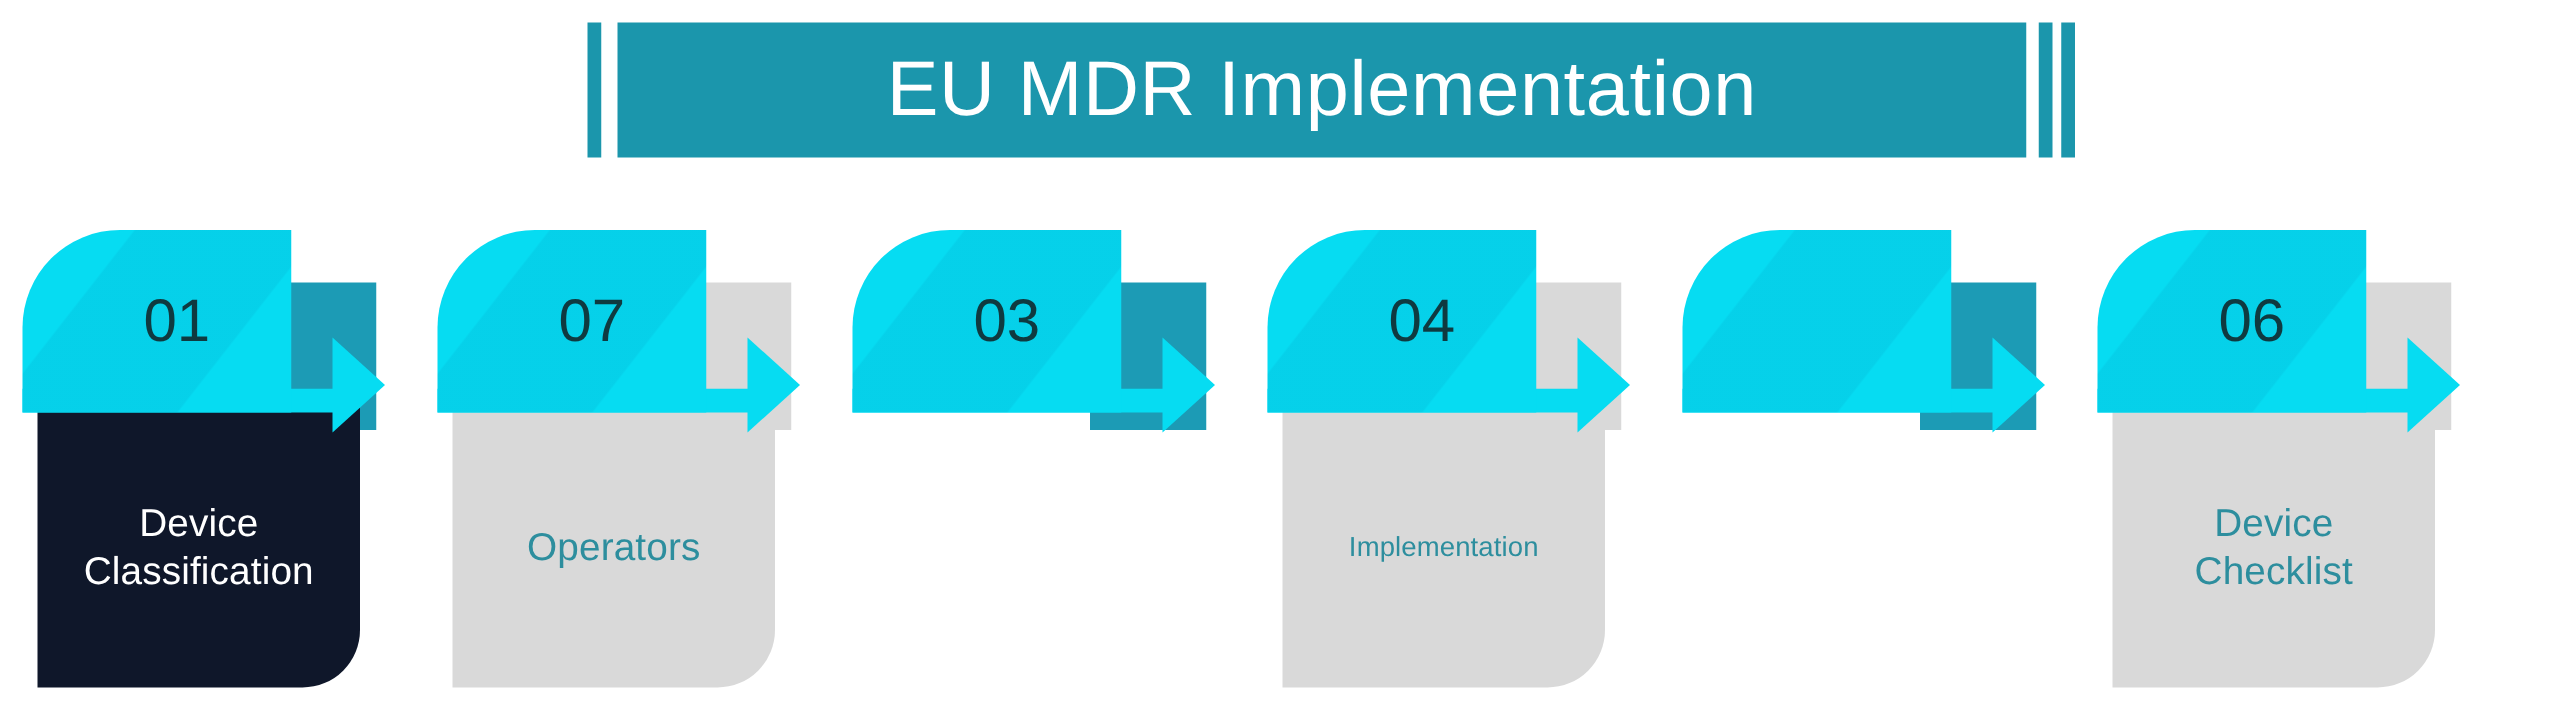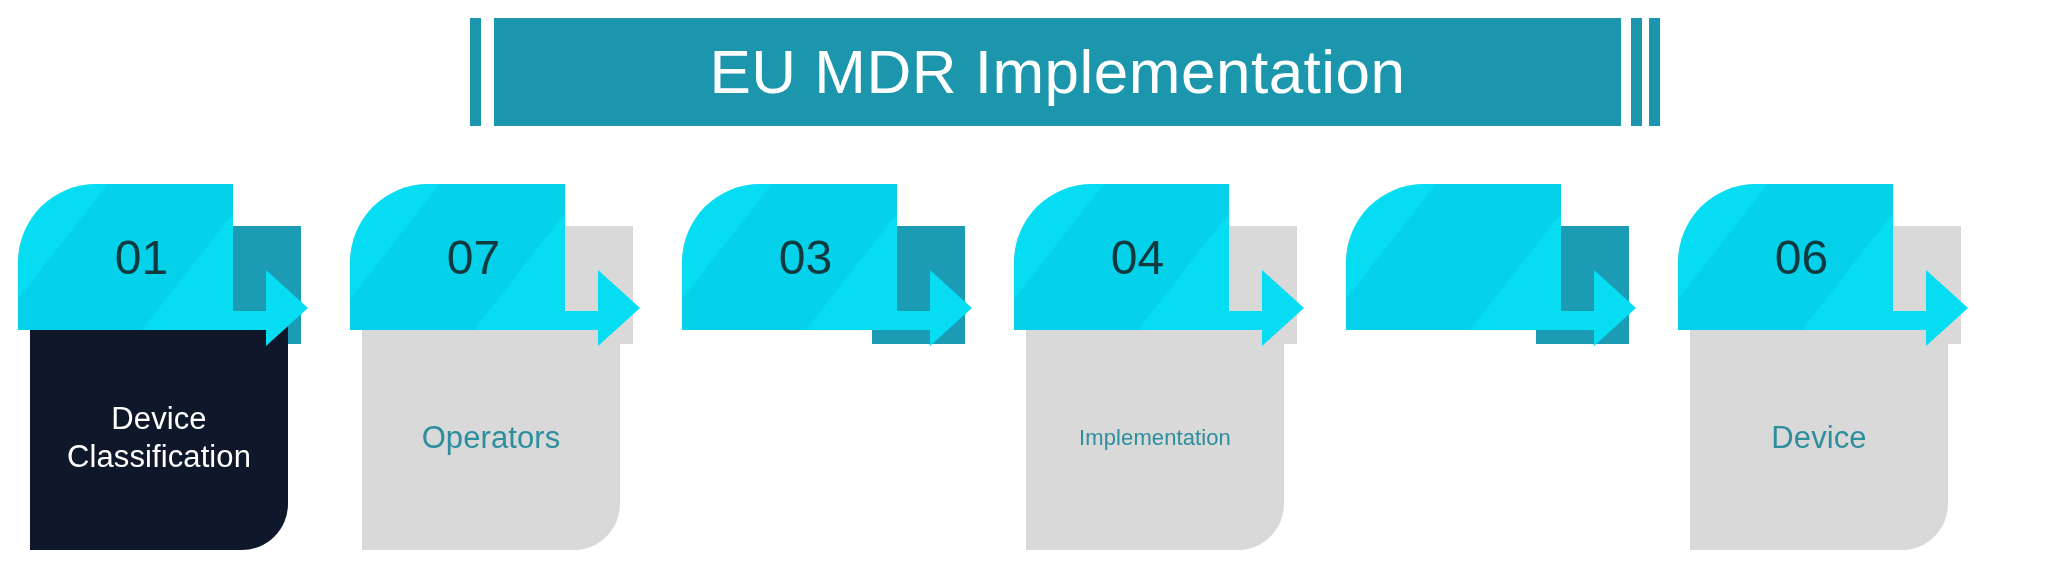--- a/index.html
+++ b/index.html
@@ -258,20 +258,21 @@
       <div class="card-arrow"></div>
       <div class="card-header">
         <div class="card-header-shade"></div>
       </div>
     </div>
     <div class="step-card" style="left: 1668px;">
       <div class="card-tab gray"></div>
       <div class="card-body gray">
         <div class="card-label">
           <div>Device</div>
+          <div>Checklist</div>
         </div>
       </div>
       <div class="card-ledge"></div>
       <div class="card-arrow"></div>
       <div class="card-header">
         <div class="card-header-shade"></div>
       </div>
       <div class="card-number">06</div>
     </div>
   </div>

